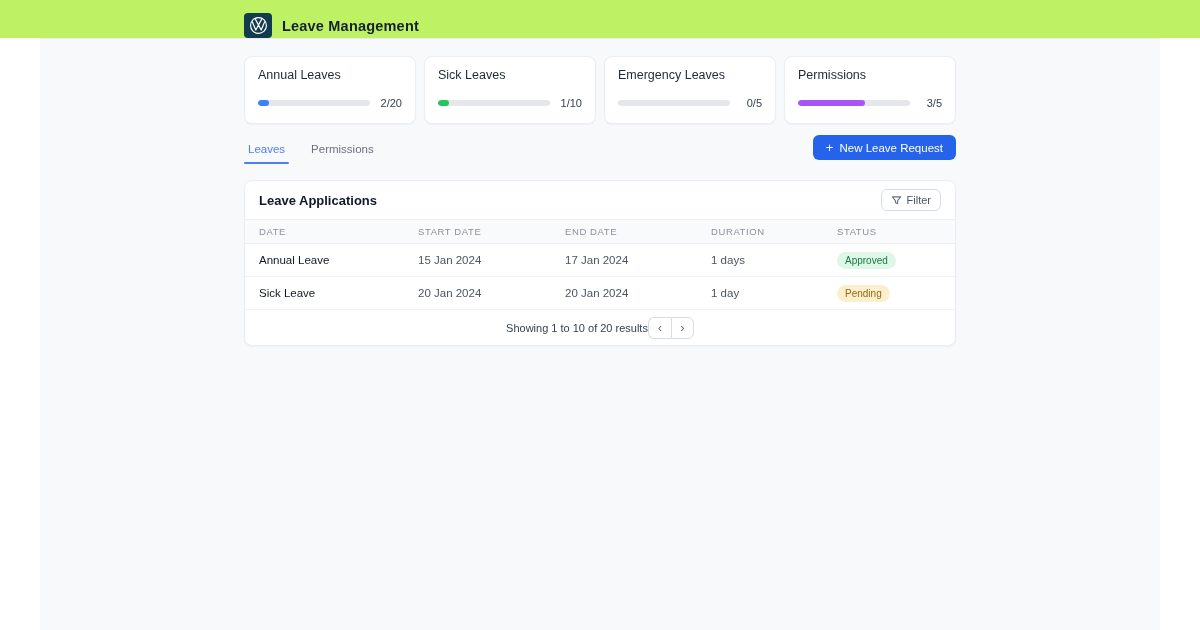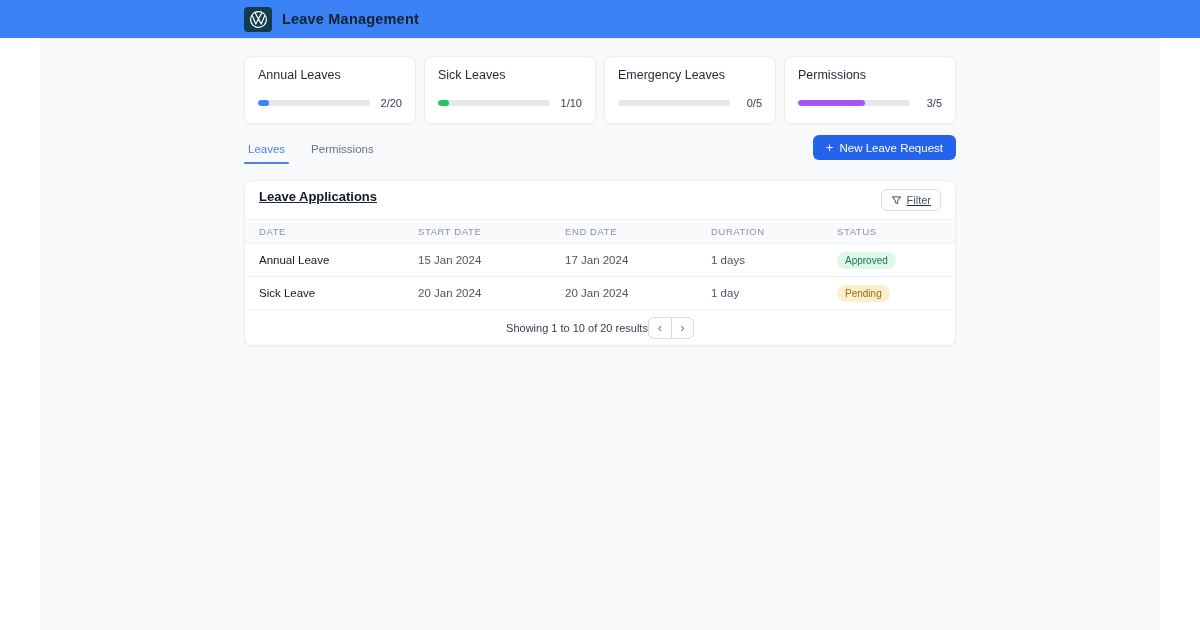--- a/index.html
+++ b/index.html
@@ -5,21 +5,21 @@
   * { box-sizing: border-box; margin: 0; padding: 0; }
   html, body { width: 1200px; height: 630px; }
   body {
     background: #ffffff;
     font-family: "Liberation Sans", sans-serif;
     color: #1f2937;
     overflow: hidden;
   }
 
   
-  .topbar { height: 38px; background: #3b82f6; display: flex; align-items: center; }
+  .topbar { height: 38px; background: #bef264; display: flex; align-items: flex-end; }
   .topbar-inner { margin-left: 244px; display: flex; align-items: center; gap: 10px; }
   .logo {
     width: 28px; height: 25px; background: #123c4e; border-radius: 4px;
     display: flex; align-items: center; justify-content: center;
   }
   .app-title { font-size: 14.5px; font-weight: 700; color: #16212e; letter-spacing: .2px; }
 
   
   .panel { margin: 0 40px; height: 592px; background: #f8f9fb; border-top: 1px solid #e9ebee; }
   .content { width: 712px; margin: 0 auto; padding-top: 17px; }
@@ -48,21 +48,21 @@
   }
   .btn-primary {
     display: flex; align-items: center; gap: 6px; margin-bottom: 4px;
     background: #2563eb; color: #ffffff; font-size: 11.5px; font-family: inherit;
     border: none; border-radius: 6px; padding: 6px 13px; cursor: pointer;
   }
   .btn-primary .plus { font-size: 13px; line-height: 1; }
 
   
   .table-card { margin-top: 16px; overflow: hidden; }
-  .card-head { display: flex; justify-content: space-between; align-items: flex-start; padding: 8px 14px; height: 38px; text-decoration: underline; }
+  .card-head { display: flex; justify-content: space-between; align-items: center; padding: 8px 14px; height: 38px; }
   .card-head h2 { font-size: 13px; font-weight: 600; color: #111827; }
   .btn-filter {
     display: flex; align-items: center; gap: 5px; background: #ffffff;
     border: 1px solid #d9dce1; border-radius: 6px; padding: 4px 9px;
     font-size: 11px; color: #4b5563; font-family: inherit; cursor: pointer;
   }
 
   .row { display: grid; grid-template-columns: 159px 147px 146px 126px 1fr; align-items: center; padding: 0 14px; }
   .thead {
     background: #f9fafb; border-top: 1px solid #eef0f3; border-bottom: 1px solid #eef0f3;

